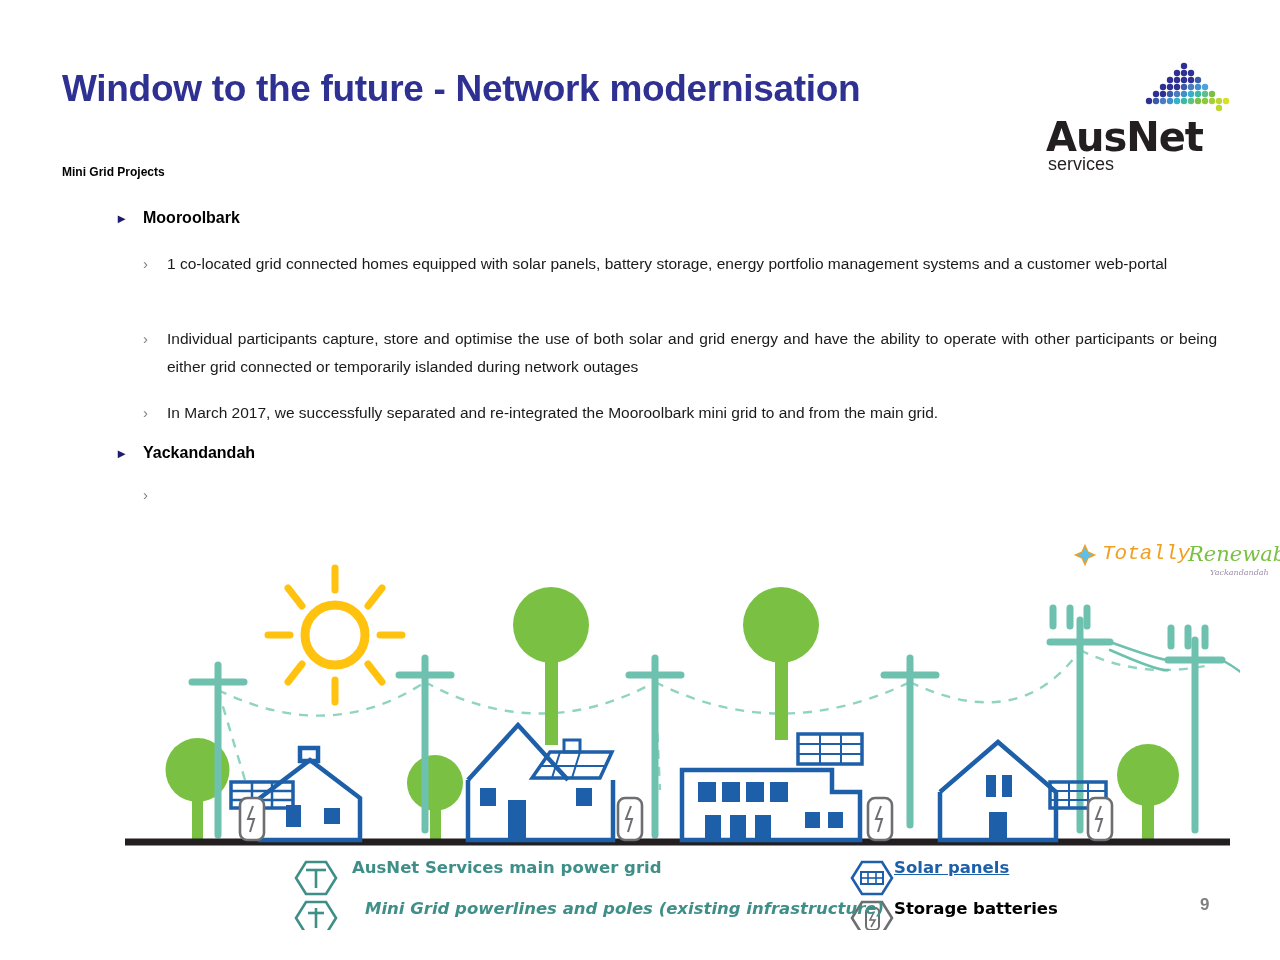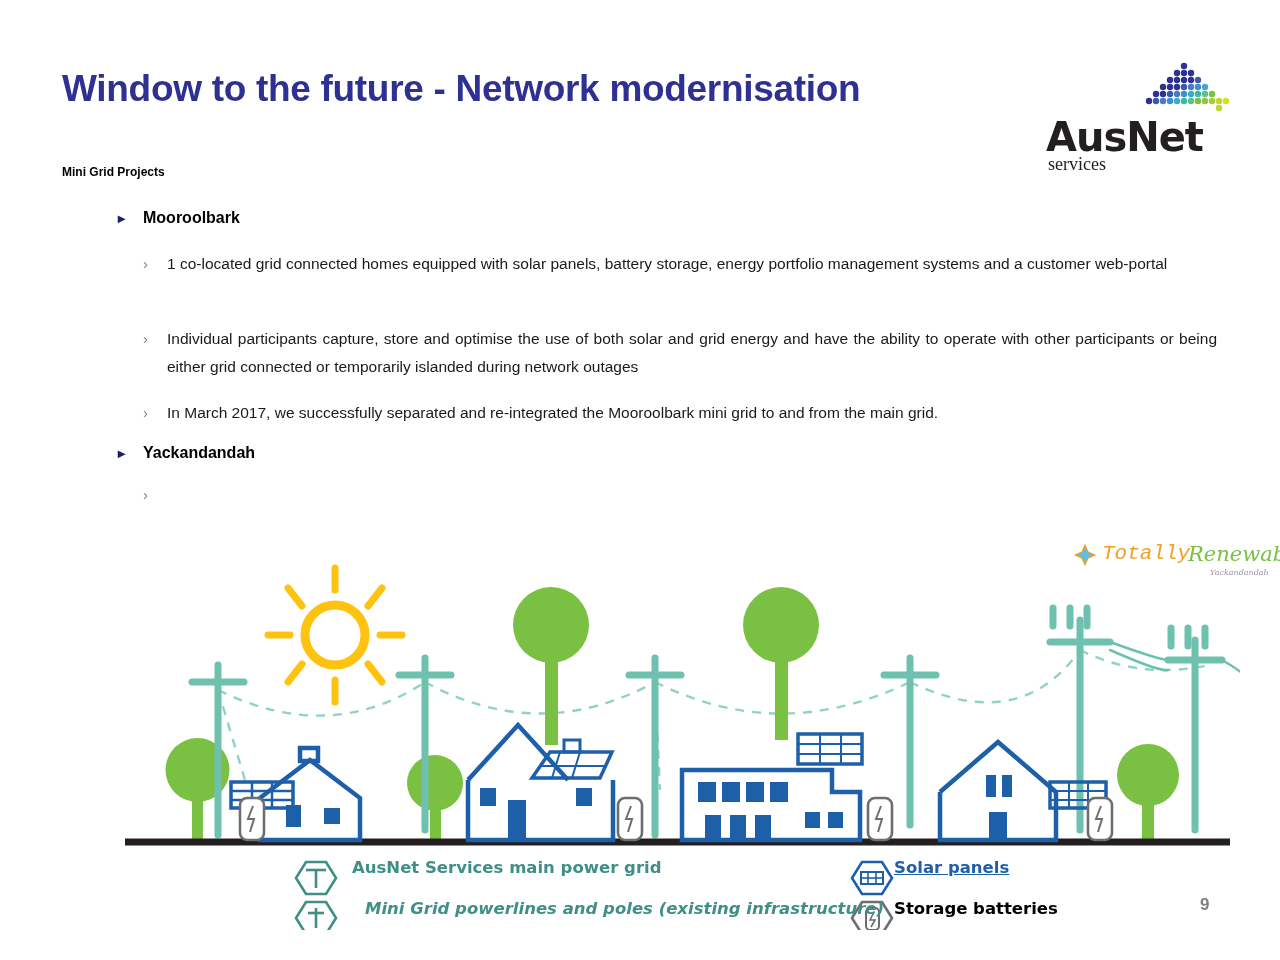--- a/index.html
+++ b/index.html
@@ -52,21 +52,21 @@
     letter-spacing: -1px;
     font-family: "DejaVu Sans", sans-serif;
   }
   .logo-sub {
     position: absolute;
     left: 10px;
     top: 92px;
     font-size: 18px;
     color: #231f20;
     letter-spacing: 0px;
-    font-family: Liberation Serif, serif;
+    font-family: Liberation Sans, sans-serif;
   }
   .logo-dots { position: absolute; left: 100px; top: 0px; width: 92px; height: 60px; }
 
   
   .lvl1 {
     position: absolute;
     font-size: 12px;
     font-weight: bold;
     color: #000000;
     text-align: right;

